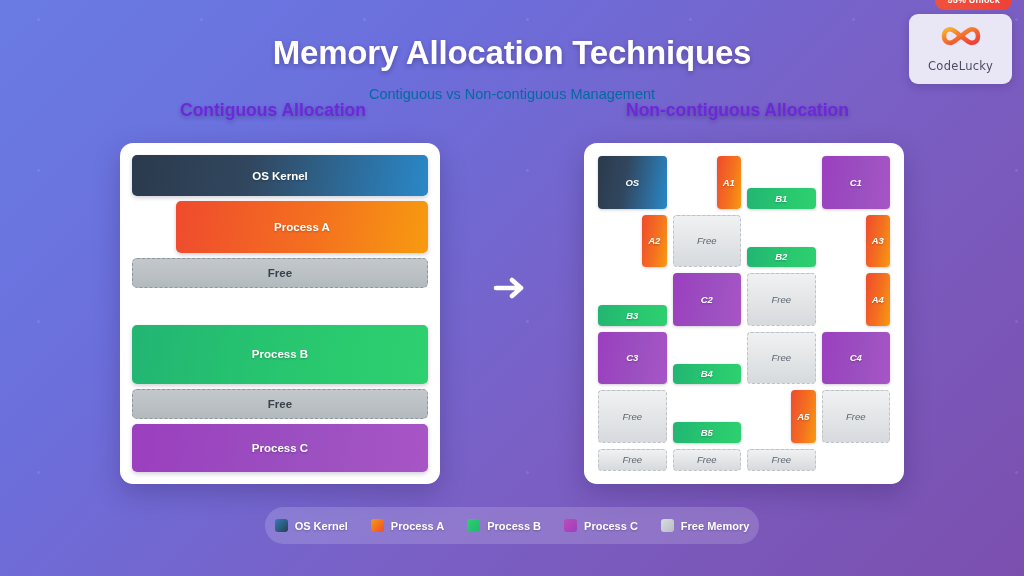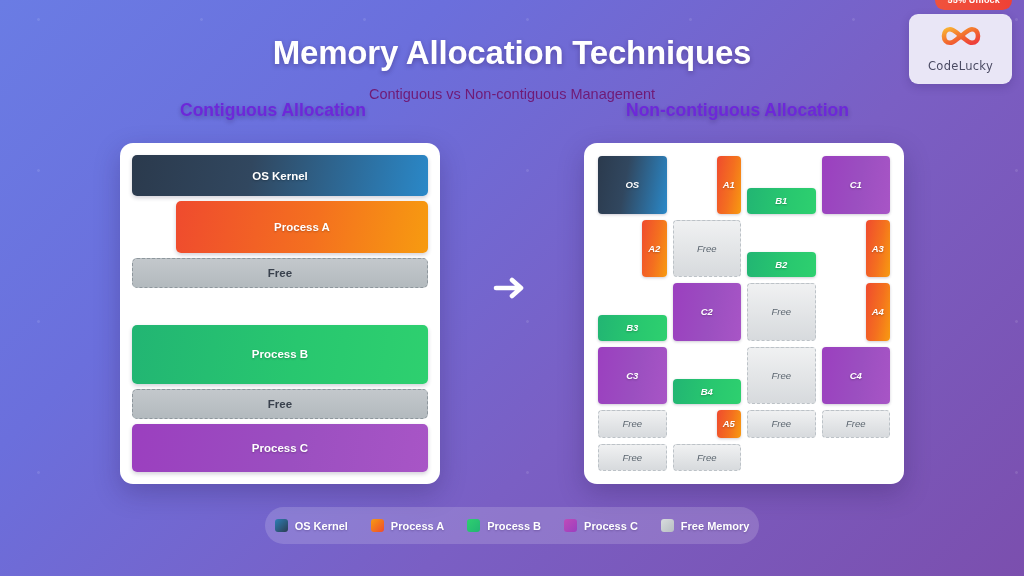--- a/index.html
+++ b/index.html
@@ -38,21 +38,21 @@
     font-family:"DejaVu Sans", sans-serif; }
 
   
   .title {
     position:absolute; top:34px; left:0; right:0; text-align:center;
     font-size:33px; font-weight:bold; color:#fff; letter-spacing:-.2px;
     text-shadow:0 2px 5px rgba(35,15,70,.33);
   }
   .subtitle {
     position:absolute; top:86px; left:0; right:0; text-align:center;
-    font-size:14.5px; color:#701a75; font-weight:400;
+    font-size:14.5px; color:#0369a1; font-weight:400;
   }
   .col-head {
     position:absolute; top:100px; font-size:17.5px; font-weight:bold; color:#6d28d9;
     text-shadow:0 2px 4px rgba(35,15,70,.30); white-space:nowrap;
   }
   .col-head.left  { left:180px; }
   .col-head.right { left:626px; }
 
   
   .panel {
@@ -166,20 +166,21 @@
       <div class="cell k-a">A3</div>
       <div class="cell k-b">B3</div>
       <div class="cell k-c">C2</div>
       <div class="cell free">Free</div>
       <div class="cell k-a">A4</div>
       <div class="cell k-c">C3</div>
       <div class="cell k-b">B4</div>
       <div class="cell free">Free</div>
       <div class="cell k-c">C4</div>
       <div class="cell free">Free</div>
+      <div class="cell k-b">B5</div>
       <div class="cell k-a">A5</div>
       <div class="cell free">Free</div>
       <div class="cell free">Free</div>
       <div class="cell free">Free</div>
       <div class="cell free">Free</div>
     </div>
 </div>
 
 <div class="legend">
   <div id="legend-items" style="display:flex;align-items:center;gap:23px;">

